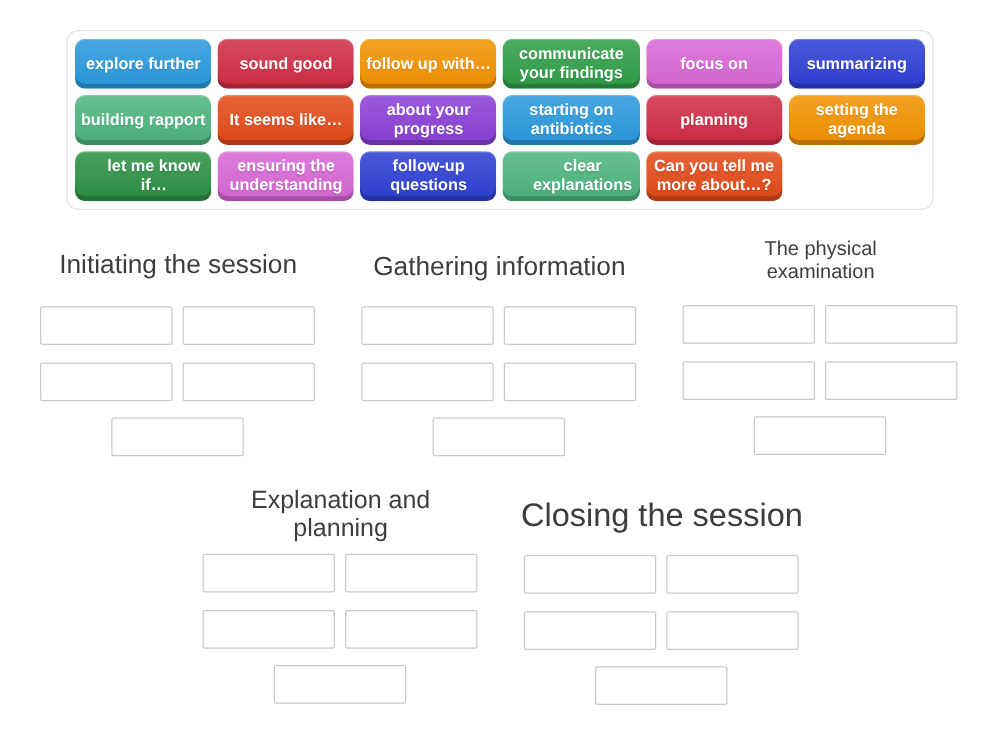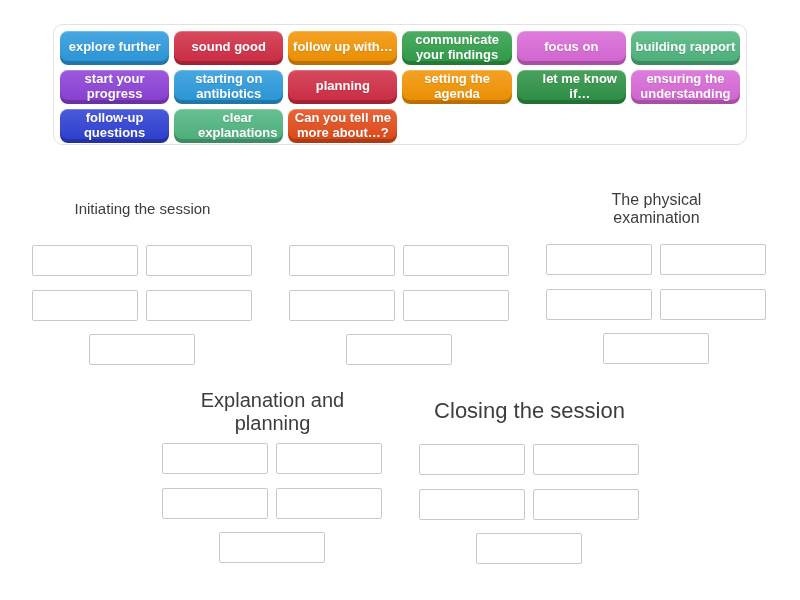--- a/index.html
+++ b/index.html
@@ -9,21 +9,21 @@
     background: #ffffff;
     font-family: "Liberation Sans", "DejaVu Sans", sans-serif;
     position: relative;
     overflow: hidden;
   }
 
   
   .tray {
     position: absolute;
     left: 53px; top: 24px;
-    width: 694px; height: 121px;
+    width: 694px; height: 144px;
     background: #ffffff;
     border: 1px solid #e2e2e2;
     border-radius: 10px;
     padding: 6px;
     display: grid;
     grid-template-columns: repeat(6, 1fr);
     grid-template-rows: repeat(3, 1fr);
     gap: 5px;
   }
   .tile {
@@ -40,21 +40,21 @@
     cursor: grab;
     background-image: linear-gradient(rgba(255,255,255,0.14), rgba(0,0,0,0.04));
     box-shadow: inset 0 -4px 0 rgba(0,0,0,0.20), inset 0 1px 0 rgba(255,255,255,0.22);
     text-shadow: 0 1px 1px rgba(0,0,0,0.12);
   }
 
   
   .group { position: absolute; width: 229px; height: 180px; }
   .group-title {
     color: #3d3d3d;
-    font-size: 15px;
+    font-size: 21px;
     line-height: 1.14;
     text-align: center;
     margin: 0 auto;
   }
   .slot-rows { position: absolute; left: 4px; width: 220px; }
   .slot-row { display: flex; gap: 8px; margin-bottom: 14px; }
   .slot-row.r2 { margin-bottom: 13px; }
   .slot-row.single { justify-content: center; }
   .slot {
     width: 106px; height: 31px;
@@ -67,34 +67,36 @@
   .g1 .slot-rows { top: 45px; }
   .g2 { left: 285px; top: 202px; }
   .g2 .slot-rows { top: 43px; }
   .g3 { left: 542px; top: 191px; }
   .g3 .group-title { width: 160px; font-size: 16px; }
   .g3 .slot-rows { top: 53px; }
   .g4 { left: 158px; top: 389px; }
   .g4 .group-title { width: 150px; font-size: 20px; }
   .g4 .slot-rows { top: 54px; }
   .g5 { left: 415px; top: 398px; }
-  .g5 .group-title { font-size: 22px; }
+  .g5 .group-title { font-size: 26px; }
   .g5 .slot-rows { top: 46px; }
 </style>
 </head>
 <body>
 
 <div class="tray">
   <div class="tile" style="background-color: rgb(42, 153, 220);">explore further</div>
   <div class="tile" style="background-color: rgb(208, 44, 68);">sound good</div>
   <div class="tile" style="background-color: rgb(242, 146, 0);">follow up with…</div>
   <div class="tile" style="background-color: rgb(47, 158, 72);">communicate your findings</div>
   <div class="tile" style="background-color: rgb(216, 103, 214);">focus on</div>
+  <div class="tile" style="background-color: rgb(45, 63, 212);">summarizing</div>
   <div class="tile" style="background-color: rgb(78, 180, 126);">building rapport</div>
-  <div class="tile" style="background-color: rgb(139, 63, 214);">start your progress</div>
+  <div class="tile" style="background-color: rgb(227, 74, 24);">It seems like…</div>
+  <div class="tile" style="background-color: rgb(139, 63, 214);">about your progress</div>
   <div class="tile" style="background-color: rgb(42, 153, 220);">starting on antibiotics</div>
   <div class="tile" style="background-color: rgb(208, 44, 68);">planning</div>
   <div class="tile" style="background-color: rgb(242, 146, 0);">setting the agenda</div>
   <div class="tile" style="background-color: rgb(44, 145, 68); padding-left: 20px;">let me know if…</div>
   <div class="tile" style="background-color: rgb(216, 103, 214);">ensuring the understanding</div>
   <div class="tile" style="background-color: rgb(45, 63, 212);">follow-up questions</div>
   <div class="tile" style="background-color: rgb(78, 180, 126); padding-left: 21px;">clear explanations</div>
   <div class="tile" style="background-color: rgb(227, 74, 24);">Can you tell me more about…?</div>
 </div>
 
@@ -109,20 +111,21 @@
         <div class="slot"></div>
         <div class="slot"></div>
       </div>
     <div class="slot-row single">
         <div class="slot"></div>
       </div>
   </div>
 </div>
 
 <div class="group g2">
+  <div class="group-title">Gathering information</div>
   <div class="slot-rows">
     <div class="slot-row">
         <div class="slot"></div>
         <div class="slot"></div>
       </div>
     <div class="slot-row r2">
         <div class="slot"></div>
         <div class="slot"></div>
       </div>
     <div class="slot-row single">

